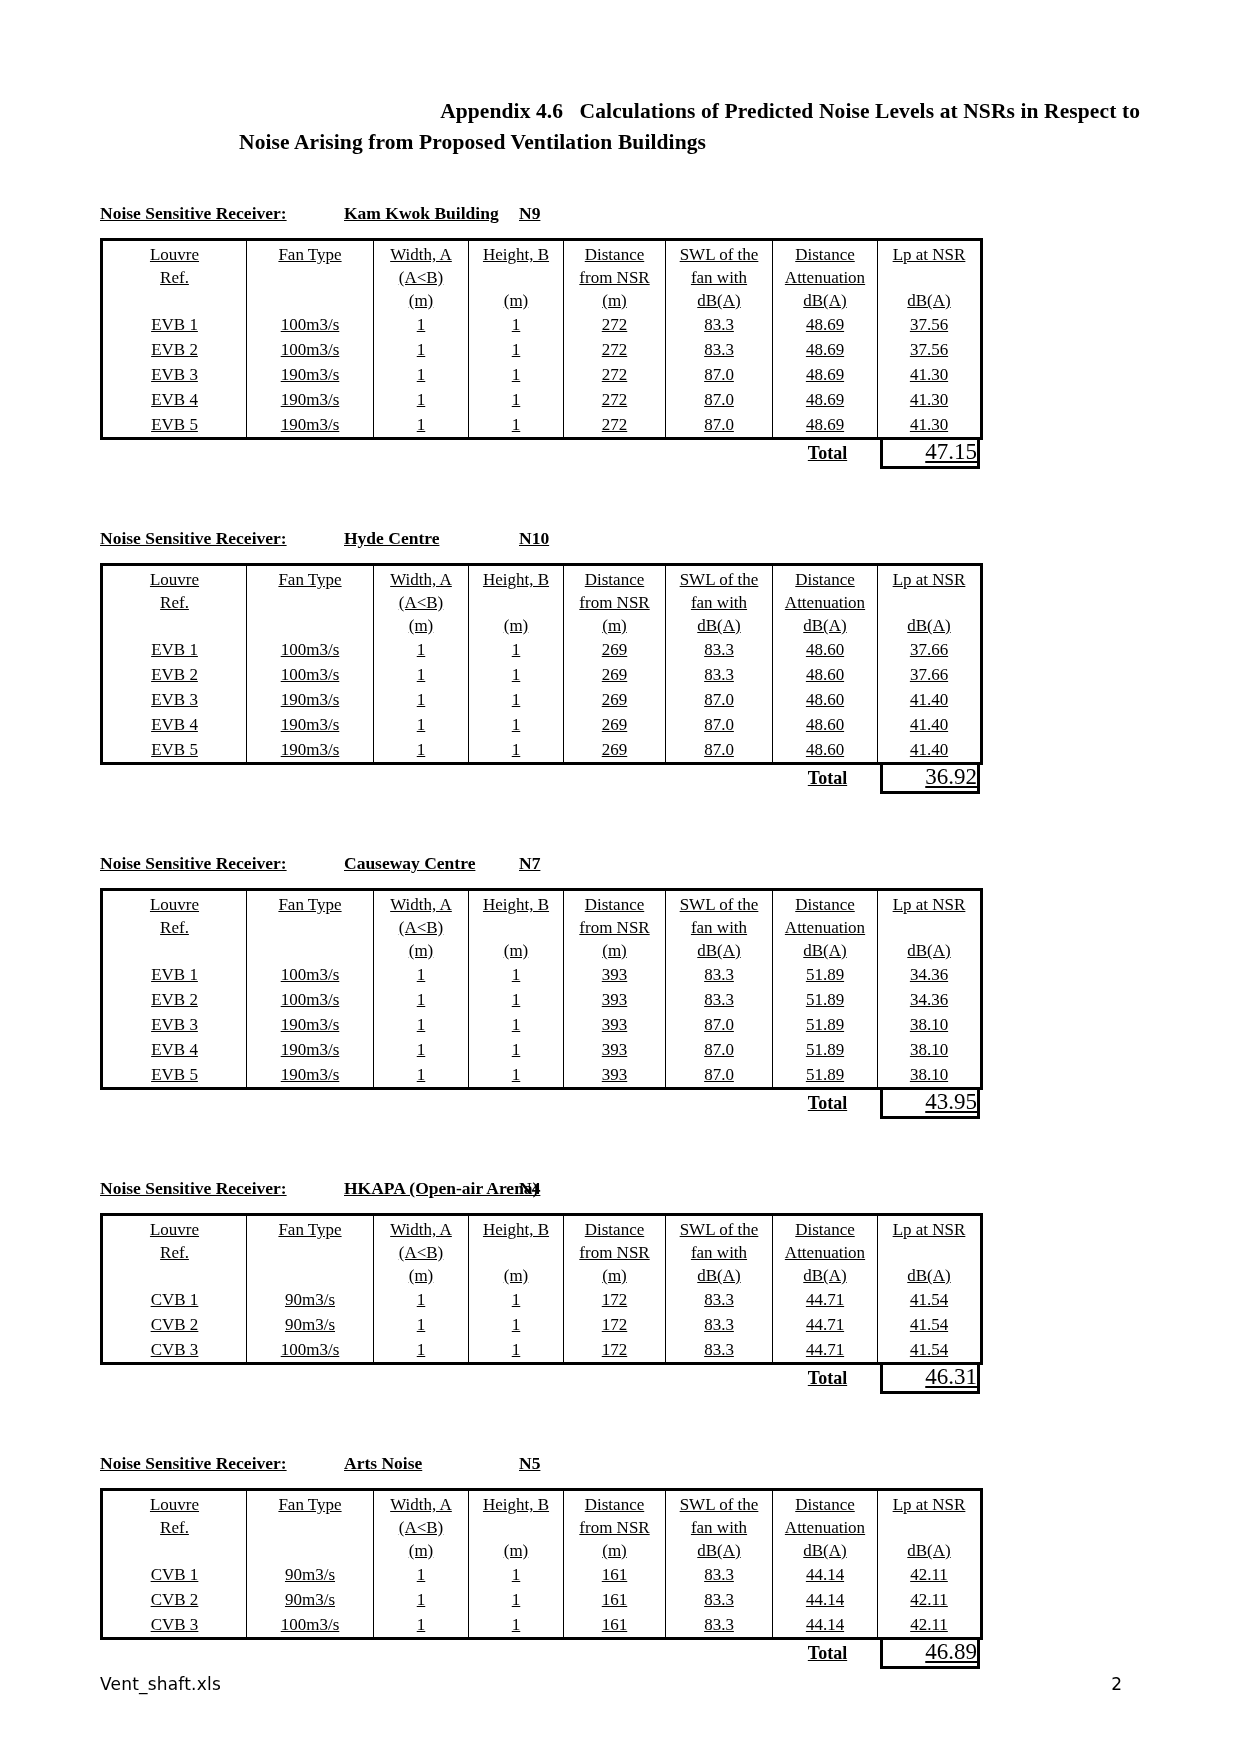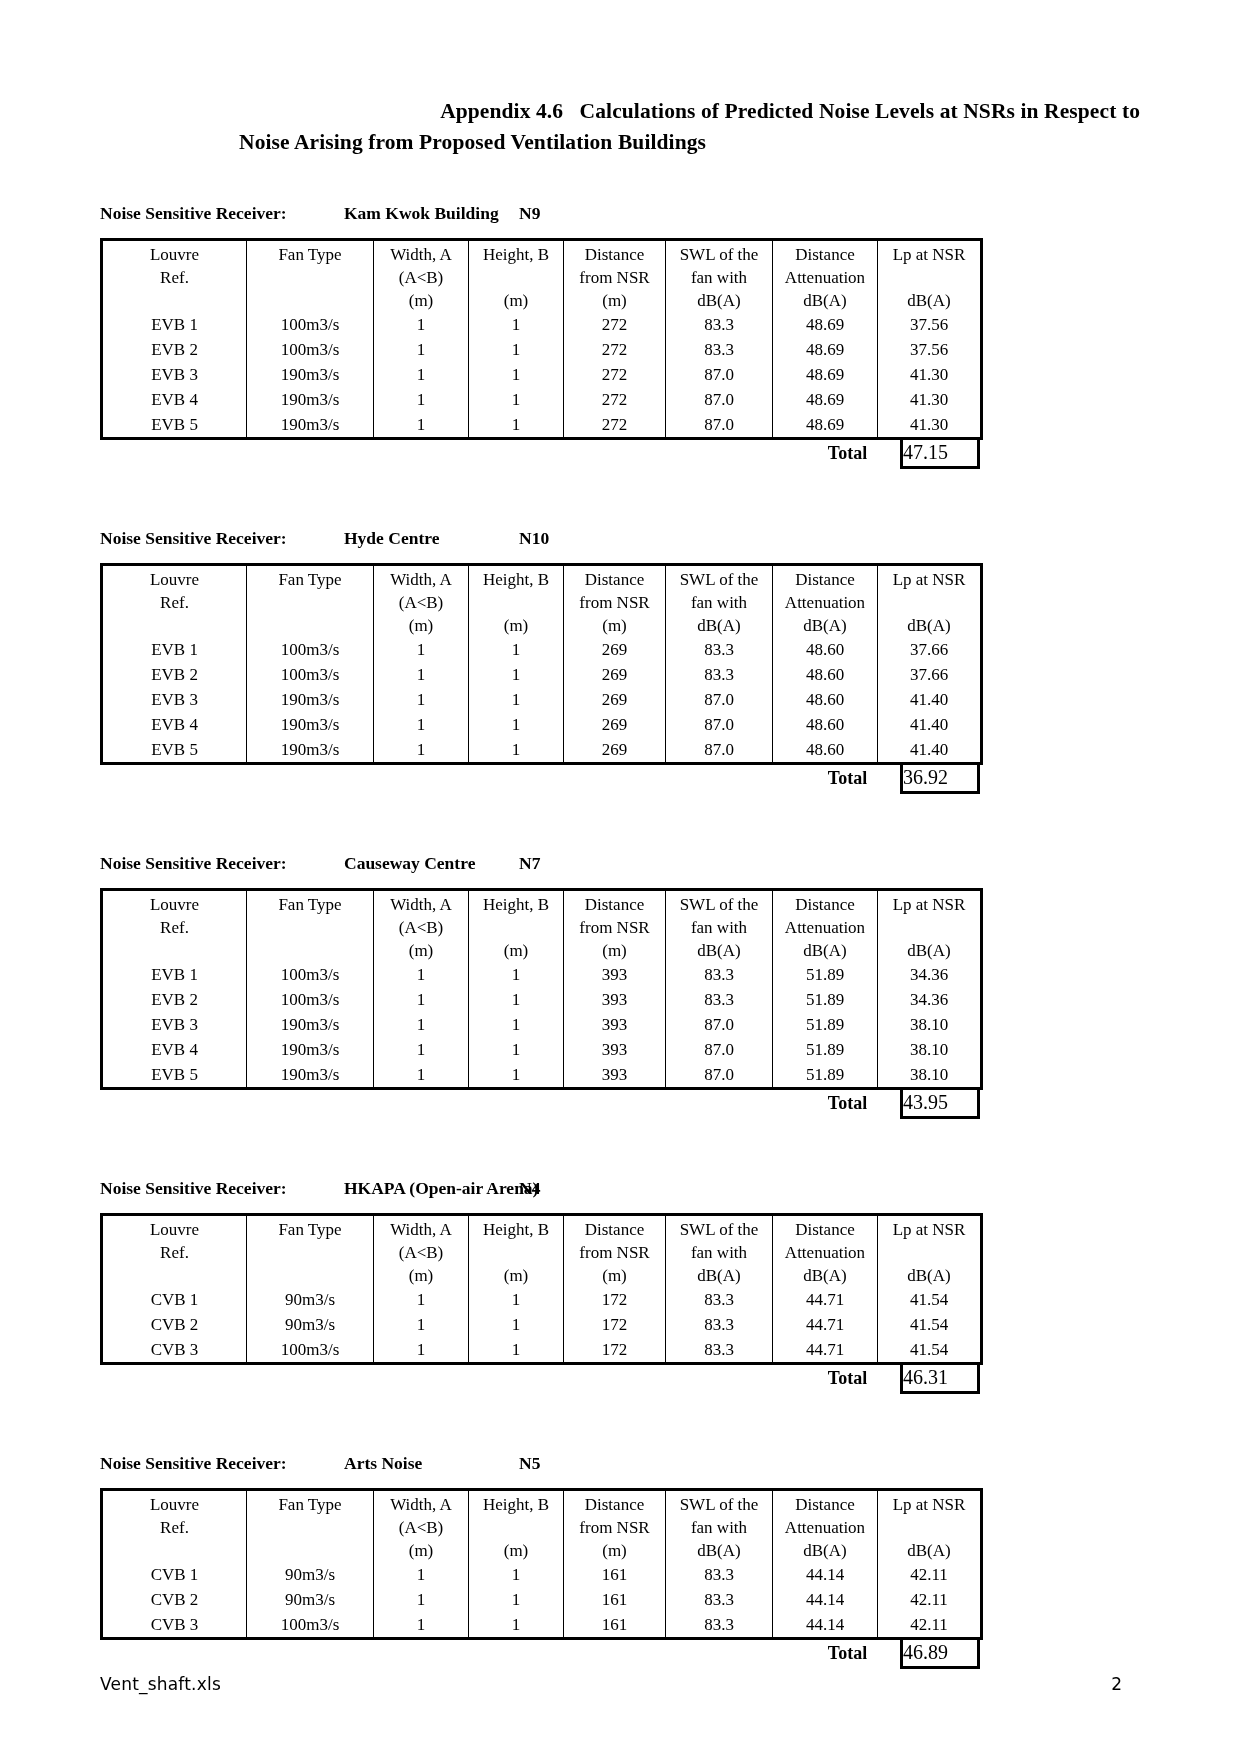--- a/index.html
+++ b/index.html
@@ -36,20 +36,21 @@
     letter-spacing: 0.1px;
     line-height: 31px;
     white-space: pre;
   }
   .title-line-1 { text-align: right; }
   .title-line-2 { text-align: left; padding-left: 139px; }
 
   
   .section {
     padding: 0 71px 0 100px;
+    text-decoration: underline;
   }
   .receiver-row {
     font-weight: bold;
     font-size: 17.5px;
     line-height: 22px;
     white-space: nowrap;
     display: flex;
     align-items: baseline;
   }
   .receiver-label { width: 244px; flex: 0 0 244px; }
@@ -127,24 +128,24 @@
   }
   .total-label {
     width: 105px;
     text-align: center;
     font-weight: bold;
     font-size: 18px;
     line-height: 28px;
     height: 28px;
   }
   .total-value {
-    width: 80px;
+    width: 100px;
     box-sizing: border-box;
-    text-align: left;
-    font-size: 20px;
+    text-align: right;
+    font-size: 23px;
     line-height: 26px;
     height: 30px;
     border: 3px solid #000;
     border-top: none;
   }
 
   .gap-after-table { height: 58px; }
 
   
   .footer {

